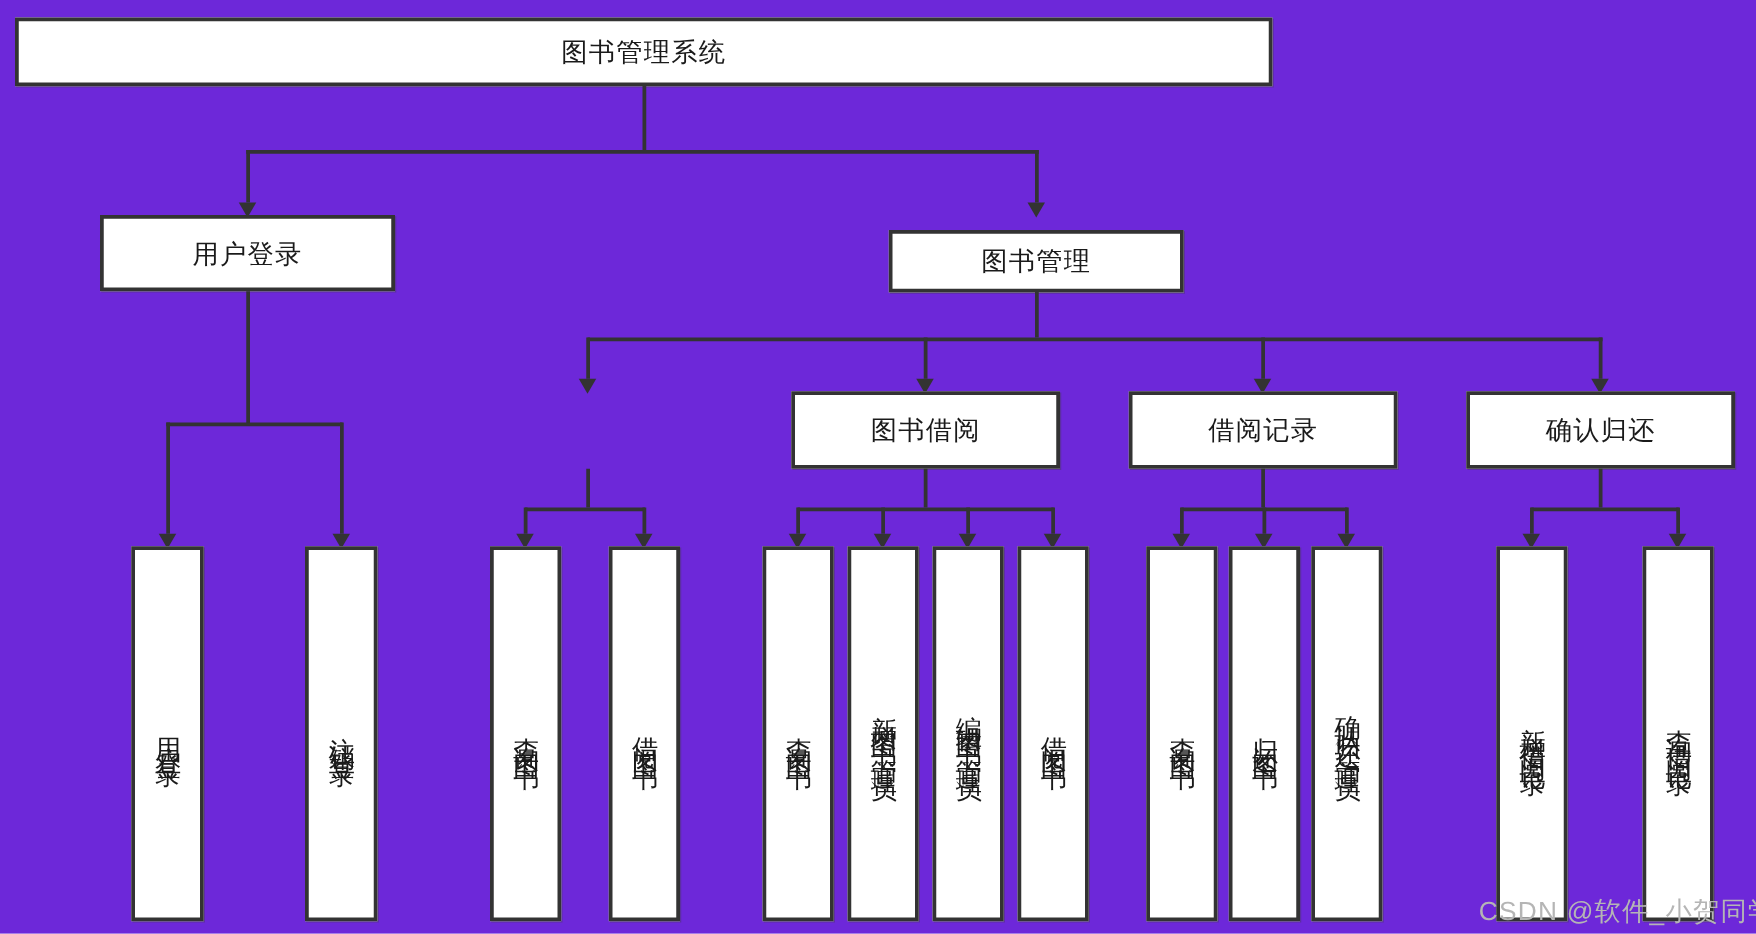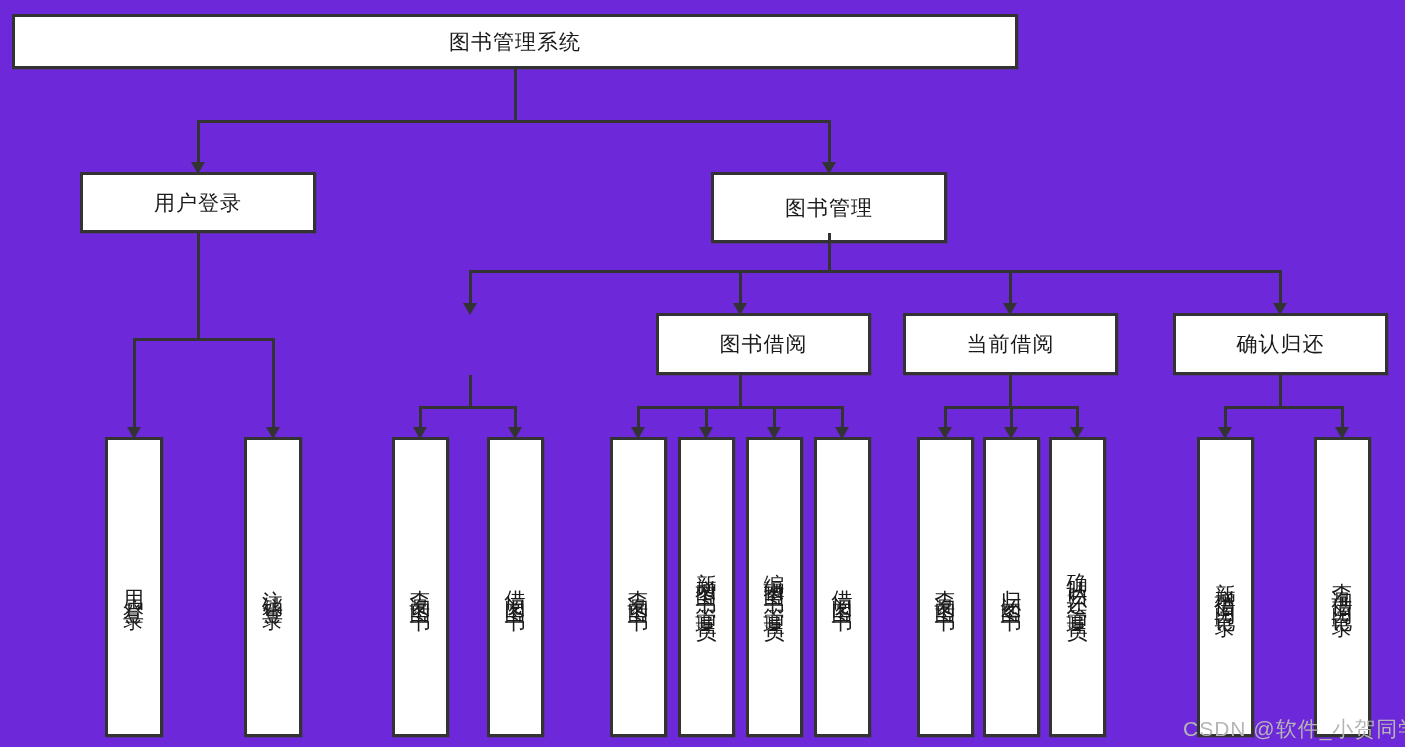--- a/index.html
+++ b/index.html
@@ -46,21 +46,21 @@
   <div class="vline" style="left:514px;top:68px;height:54px;"></div>
   <div class="hline" style="left:197px;top:120px;width:634px;"></div>
   <div class="vline" style="left:197px;top:120px;height:42px;"></div>
   <div class="arrow" style="left:191px;top:162px;"></div>
   <div class="vline" style="left:828px;top:120px;height:42px;"></div>
   <div class="arrow" style="left:822px;top:162px;"></div>
 
   <div class="box" style="left:80px;top:172px;width:236px;height:61px;">
     <span>用户登录</span>
   </div>
-  <div class="box" style="left:711px;top:172px;width:236px;height:71px;">
+  <div class="box" style="left:711px;top:184px;width:236px;height:50px;">
     <span>图书管理</span>
   </div>
 
   <div class="vline" style="left:197px;top:233px;height:107px;"></div>
   <div class="hline" style="left:133px;top:338px;width:141px;"></div>
   <div class="vline" style="left:133px;top:338px;height:89px;"></div>
   <div class="arrow" style="left:127px;top:427px;"></div>
   <div class="vline" style="left:272px;top:338px;height:89px;"></div>
   <div class="arrow" style="left:266px;top:427px;"></div>
 
@@ -68,25 +68,25 @@
   <div class="hline" style="left:470px;top:270px;width:812px;"></div>
   <div class="vline" style="left:469px;top:270px;height:33px;"></div>
   <div class="arrow" style="left:463px;top:303px;"></div>
   <div class="vline" style="left:739px;top:270px;height:33px;"></div>
   <div class="arrow" style="left:733px;top:303px;"></div>
   <div class="vline" style="left:1009px;top:270px;height:33px;"></div>
   <div class="arrow" style="left:1003px;top:303px;"></div>
   <div class="vline" style="left:1279px;top:270px;height:33px;"></div>
   <div class="arrow" style="left:1273px;top:303px;"></div>
 
-  <div class="box" style="left:656px;top:313px;width:215px;height:62px;font-family:Liberation Serif, serif;">
+  <div class="box" style="left:633px;top:313px;width:215px;height:62px;font-family:Liberation Serif, serif;">
     <span>图书借阅</span>
   </div>
   <div class="box" style="left:903px;top:313px;width:215px;height:62px;">
-    <span>当前借阅</span>
+    <span>借阅记录</span>
   </div>
   <div class="box" style="left:1173px;top:313px;width:215px;height:62px;">
     <span>确认归还</span>
   </div>
 
   <div class="vline" style="left:469px;top:375px;height:31px;"></div>
   <div class="hline" style="left:420px;top:406px;width:96px;"></div>
   <div class="vline" style="left:419px;top:406px;height:21px;"></div>
   <div class="arrow" style="left:413px;top:427px;"></div>
   <div class="vline" style="left:514px;top:406px;height:21px;"></div>

